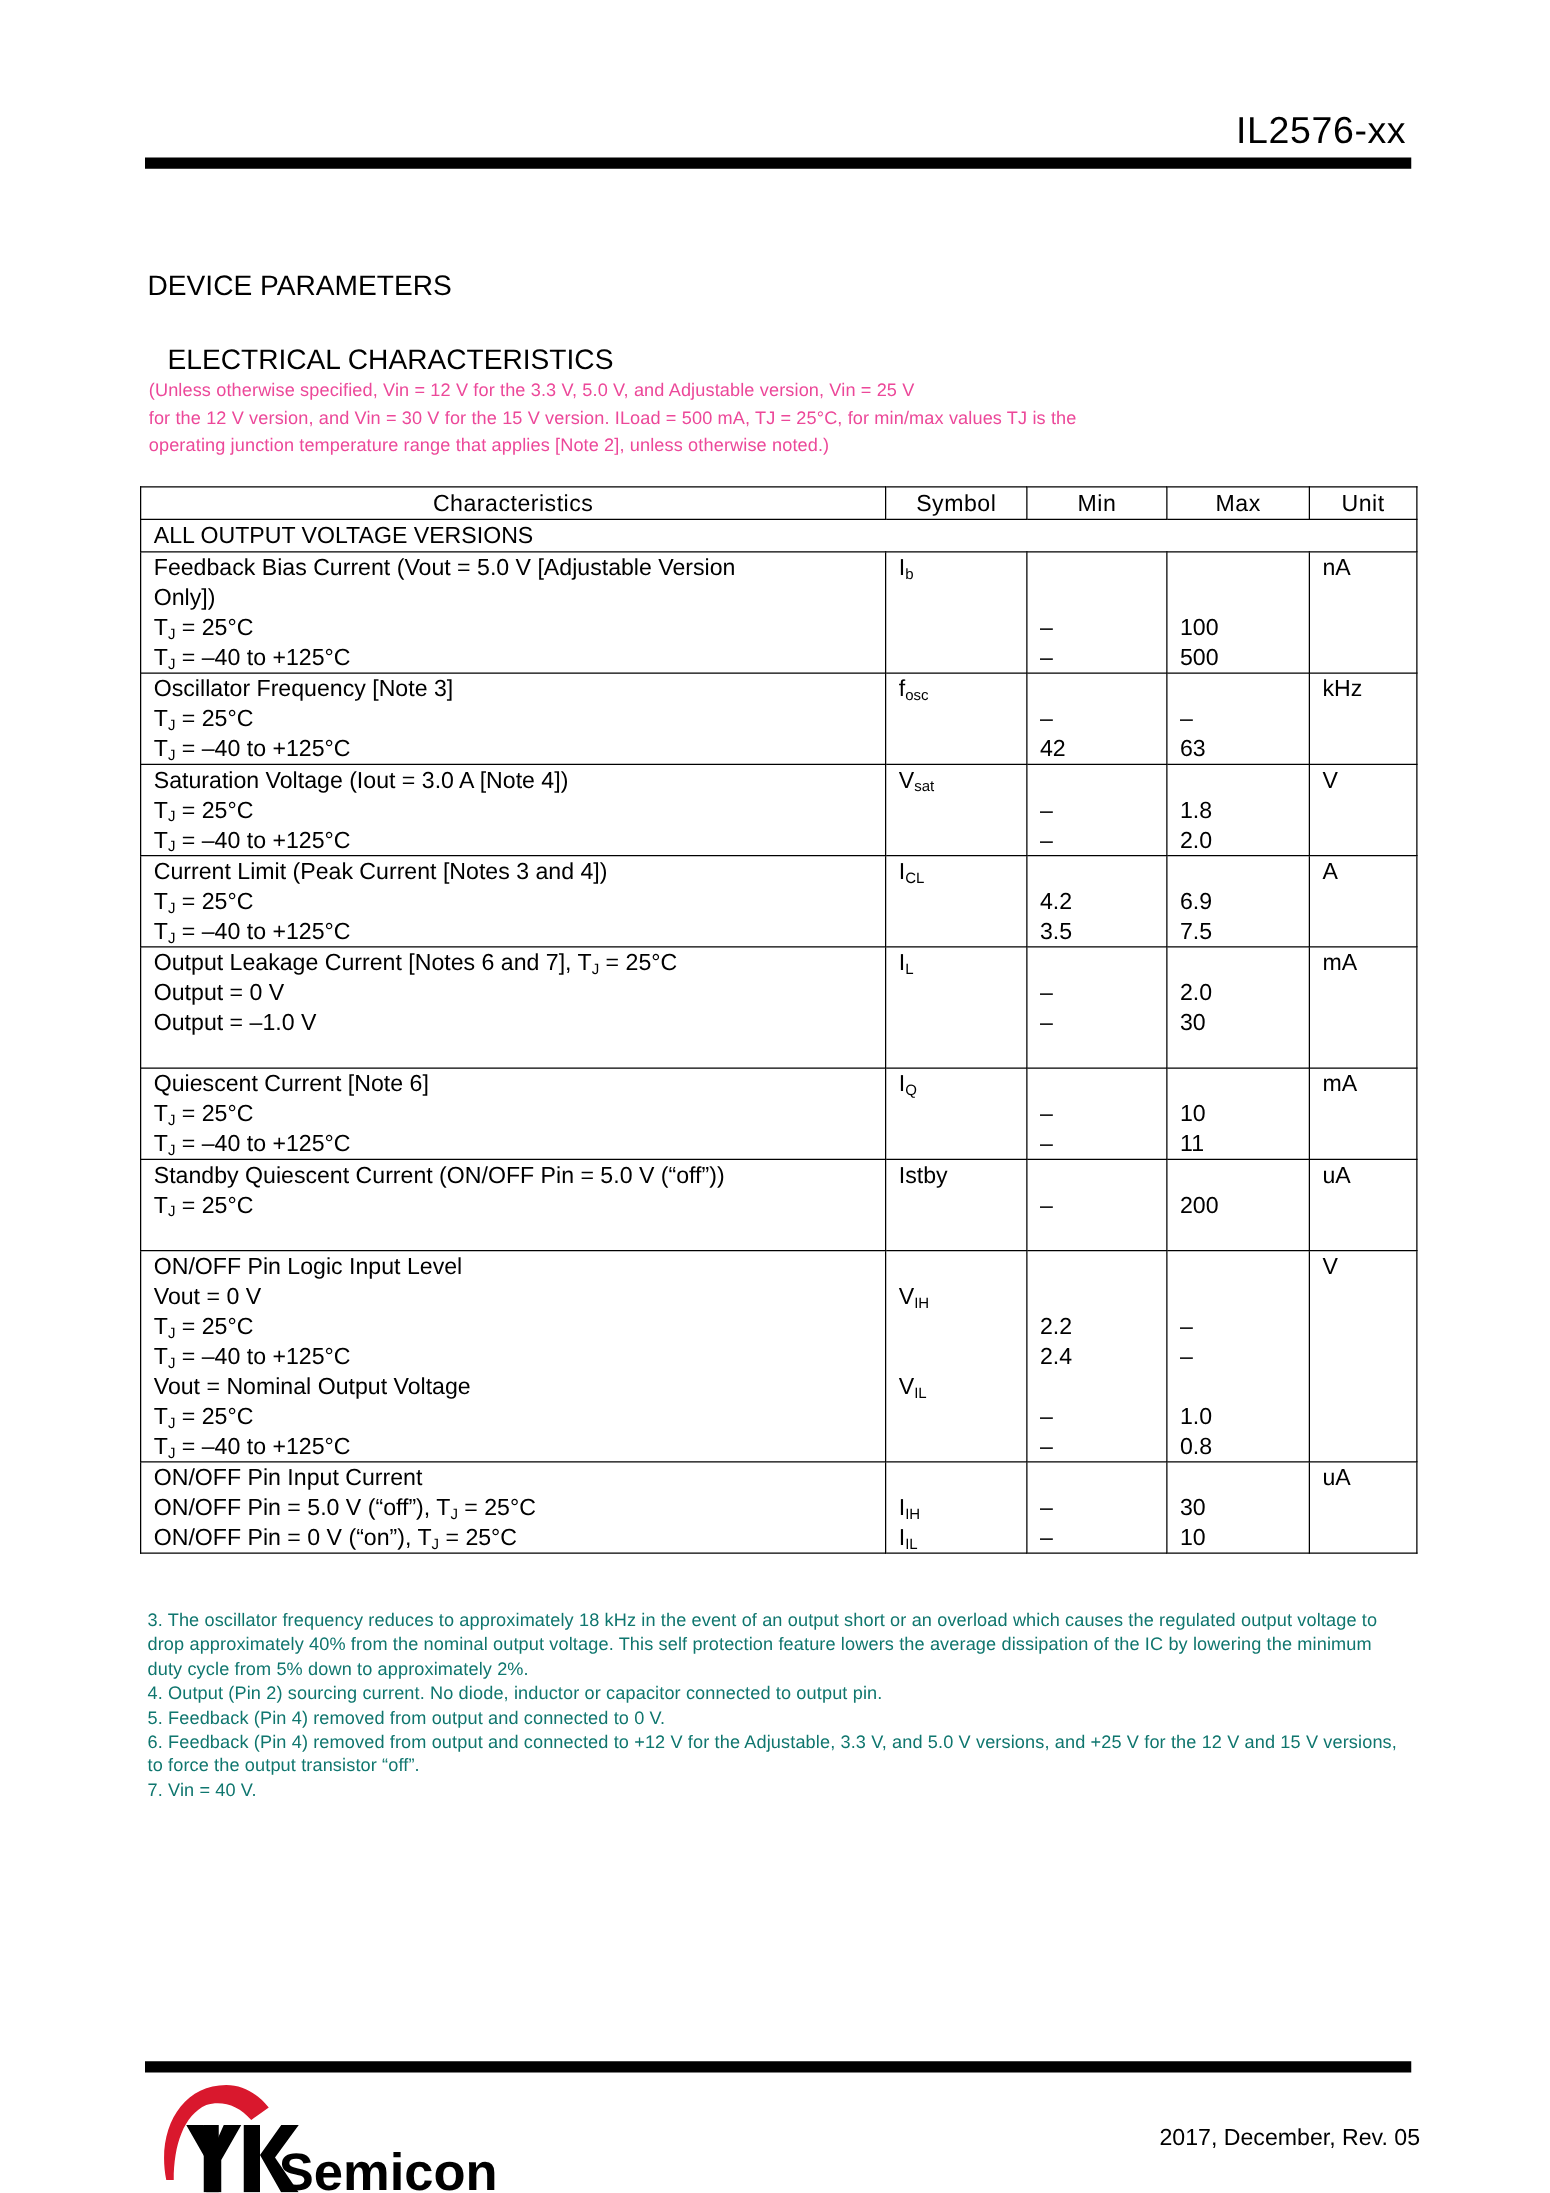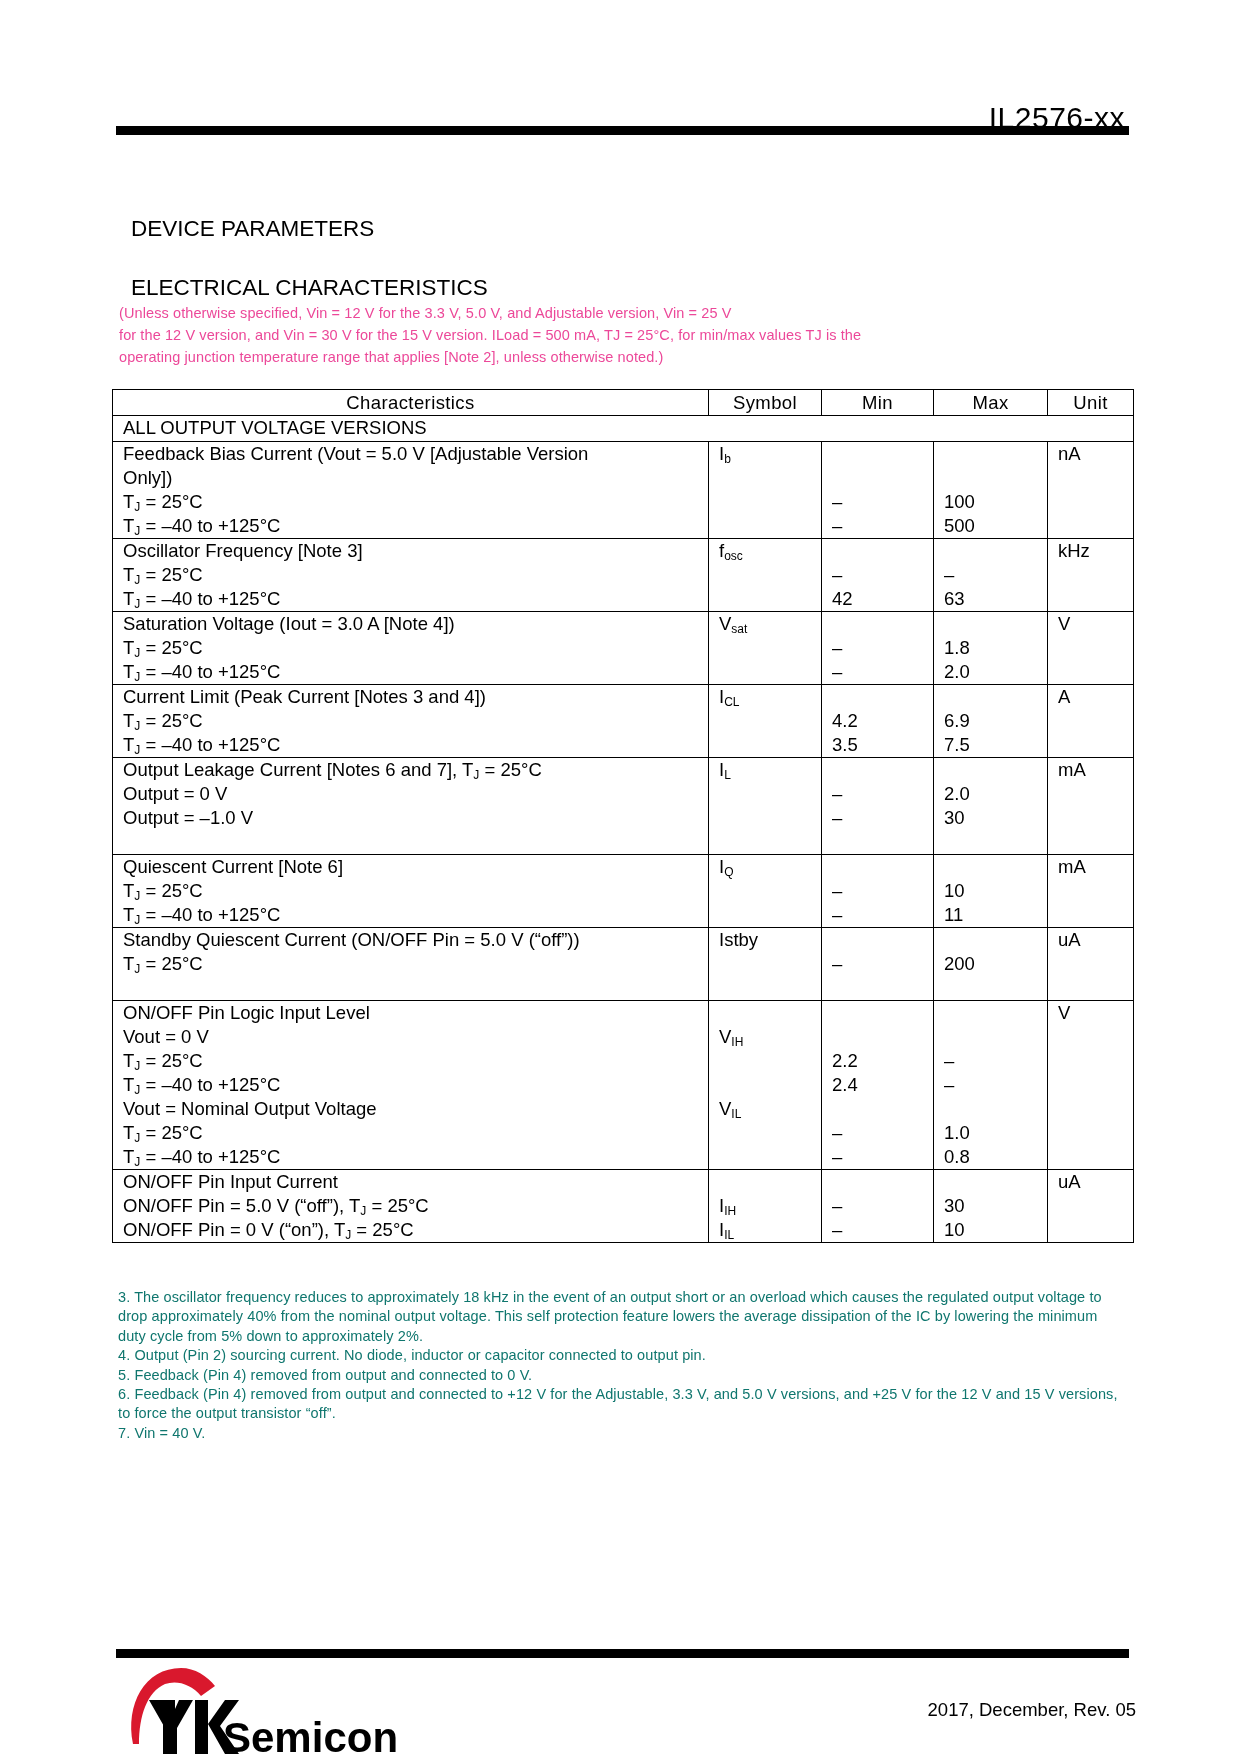--- a/index.html
+++ b/index.html
@@ -1,23 +1,23 @@
 <!DOCTYPE html>
 <html><head>
 <meta charset="utf-8">
 <style>
   html, body { margin: 0; padding: 0; background: #ffffff; }
   body { width: 1240px; height: 1754px; position: relative; overflow: hidden;
          font-family: "Liberation Sans", sans-serif; color: #000; }
   .abs { position: absolute; }
-  .doc-title { right: 115px; top: 101px; font-size: 30px; letter-spacing: 0.5px; white-space: nowrap; }
+  .doc-title { right: 115px; top: 88px; font-size: 30px; letter-spacing: 0.5px; white-space: nowrap; }
   .bar { background: #000; }
   .top-bar { left: 116px; top: 126px; width: 1013px; height: 9px; }
   .bottom-bar { left: 116px; top: 1649px; width: 1013px; height: 9px; }
-  .h1 { left: 131px; font-size: 22.5px; white-space: nowrap; }
+  .h1 { left: 118px; font-size: 22.5px; white-space: nowrap; }
   .conditions { left: 119px; top: 302px; width: 900px; font-size: 14.5px; line-height: 22px; color: #ec4899; letter-spacing: 0.1px; }
   .conditions .ln { white-space: nowrap; display:block; }
 
   table.params { position: absolute; left: 112px; top: 389px; width: 1021px; border-collapse: collapse; table-layout: fixed;
                  font-size: 18.5px; }
   table.params td, table.params th { border: 1.3px solid #000; vertical-align: top; padding: 0 16px 0 10px; line-height: 24px; }
   table.params th { font-weight: normal; text-align: center; padding: 0; height: 25px; line-height: 25px; letter-spacing: 0.4px; }
   .line { display: block; height: 24px; white-space: nowrap; }
   sub.s { font-size: 12px; vertical-align: -3px; line-height: 0; }
   .section-row td { height: 25px; line-height: 25px; }
@@ -26,21 +26,21 @@
   .footer-date { right: 104px; top: 1699px; font-size: 18.5px; white-space: nowrap; }
   .logo { left: 125px; top: 1664px; width: 320px; height: 90px; }
 </style>
 </head>
 <body>
 
 <div class="abs doc-title">IL2576-xx</div>
 <div class="abs bar top-bar"></div>
 
 <div class="abs h1" style="top:216px;">DEVICE PARAMETERS</div>
-<div class="abs h1" style="top:275px;">ELECTRICAL CHARACTERISTICS</div>
+<div class="abs h1" style="top:275px;margin-left:16px;">ELECTRICAL CHARACTERISTICS</div>
 
 <div class="abs conditions">
   <span class="ln">(Unless otherwise specified, Vin = 12 V for the 3.3 V, 5.0 V, and Adjustable version, Vin = 25 V</span>
   <span class="ln">for the 12 V version, and Vin = 30 V for the 15 V version. ILoad = 500 mA, TJ = 25°C, for min/max values TJ is the</span>
   <span class="ln">operating junction temperature range that applies [Note 2], unless otherwise noted.)</span>
 </div>
 
 <table class="params">
   <colgroup>
     <col style="width:596px">

